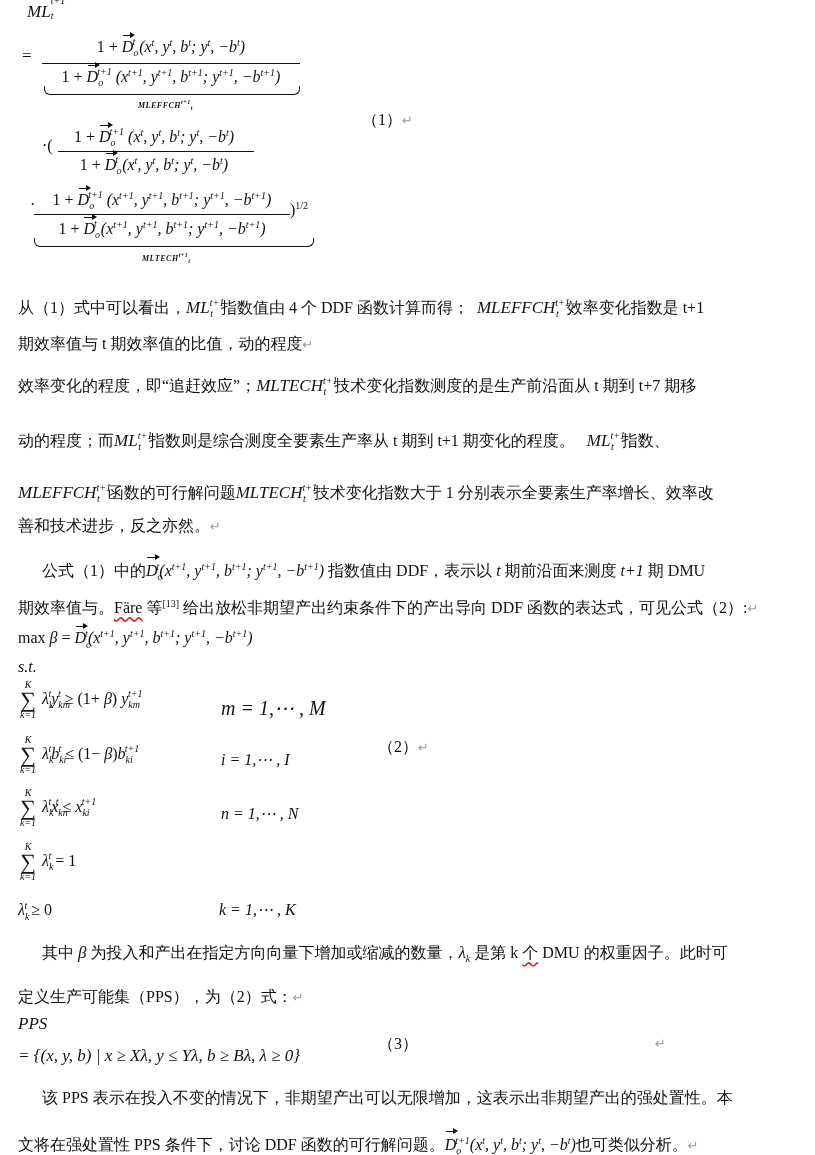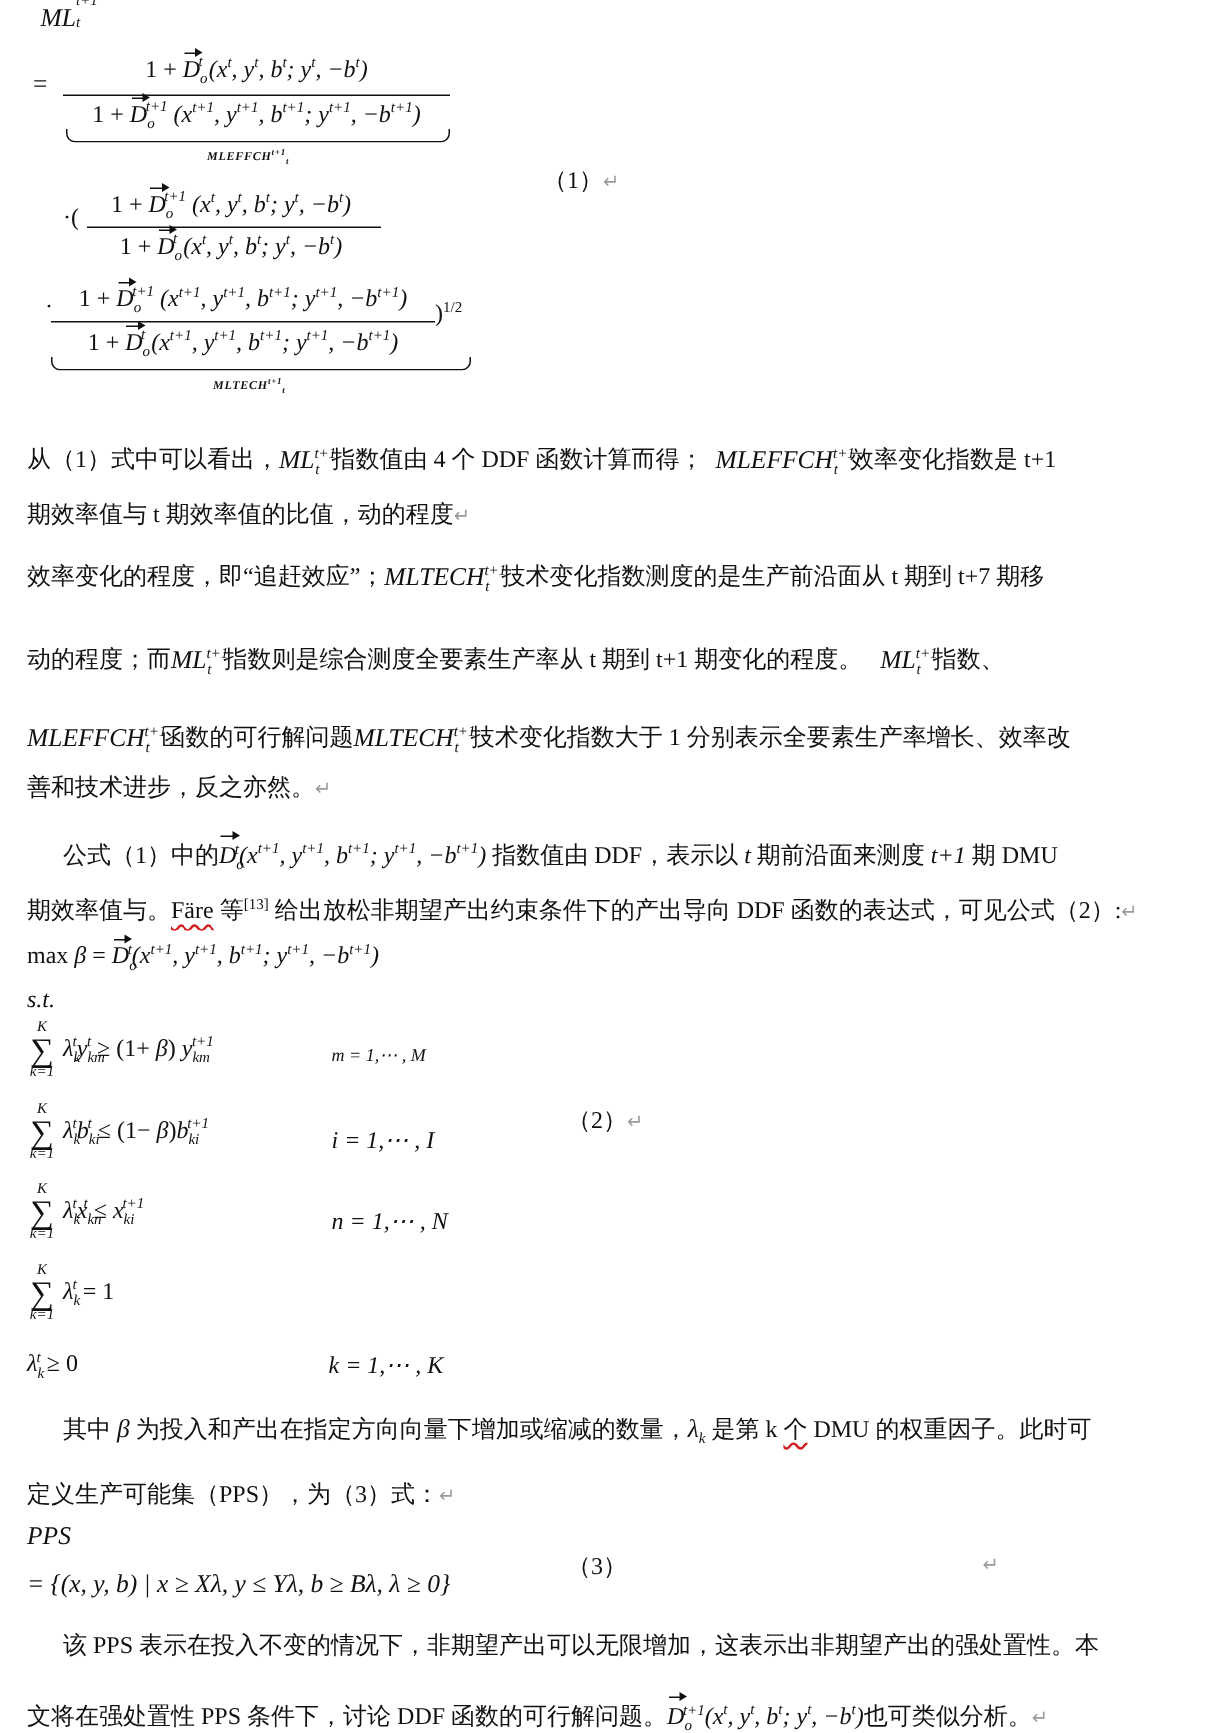--- a/index.html
+++ b/index.html
@@ -120,21 +120,21 @@
 <div>
   <div class="abs m" style="left:18px; top:628px; font-size:16px;">
     <span class="r">max</span> <span>β</span> <span class="r">=</span> <span class="vecD">D</span><sub style="font-size:10px">o</sub><sup style="font-size:10px; margin-left:-6px;">t</sup>(x<sup style="font-size:10px">t+1</sup>, y<sup style="font-size:10px">t+1</sup>, b<sup style="font-size:10px">t+1</sup>; y<sup style="font-size:10px">t+1</sup>, −b<sup style="font-size:10px">t+1</sup>)
   </div>
   <div class="abs m" style="left:18px; top:658px; font-size:16px;">s.t.</div>
 
   <div class="abs m" style="left:18px; top:680px; font-size:16px;">
     <span class="sum"><span class="lim-top">K</span><span class="sig">∑</span><span class="lim-bot">k=1</span></span>
     <span>λ</span><sub style="font-size:10px">k</sub><sup style="font-size:10px; margin-left:-5px;">t</sup>y<sub style="font-size:10px">km</sub><sup style="font-size:10px; margin-left:-12px;">t</sup>&nbsp;<span class="r">≥ (1+</span> β<span class="r">)</span> y<sub style="font-size:10px">km</sub><sup style="font-size:10px; margin-left:-12px;">t+1</sup>
   </div>
-  <div class="abs m" style="left:221px; top:696px; font-size:12px;">m = 1,⋯ , M</div>
+  <div class="abs m" style="left:221px; top:696px; font-size:20px;">m = 1,⋯ , M</div>
 
   <div class="abs m" style="left:18px; top:735px; font-size:16px;">
     <span class="sum"><span class="lim-top">K</span><span class="sig">∑</span><span class="lim-bot">k=1</span></span>
     λ<sub style="font-size:10px">k</sub><sup style="font-size:10px; margin-left:-5px;">t</sup>b<sub style="font-size:10px">ki</sub><sup style="font-size:10px; margin-left:-8px;">t</sup>&nbsp;<span class="r">≤ (1−</span> β<span class="r">)</span>b<sub style="font-size:10px">ki</sub><sup style="font-size:10px; margin-left:-8px;">t+1</sup>
   </div>
   <div class="abs m" style="left:221px; top:750px; font-size:16px;">i = 1,⋯ , I</div>
 
   <div class="abs" style="left:378px; top:737px;">
     <span class="eqnum">（2）</span><span class="ret">↵</span>
   </div>
@@ -154,21 +154,21 @@
     λ<sub style="font-size:10px">k</sub><sup style="font-size:10px; margin-left:-5px;">t</sup>&nbsp;<span class="r">≥ 0</span>
   </div>
   <div class="abs m" style="left:219px; top:900px; font-size:16px;">k = 1,⋯ , K</div>
 </div>
 
 <div>
   <div class="abs para" style="left:42px; top:942px;">
     <span>其中</span> <span class="m" style="font-size:17px;">β</span> <span>为投入和产出在指定方向向量下增加或缩减的数量，</span><span class="m" style="font-size:17px;">λ</span><sub class="m" style="font-size:10px">k</sub> <span>是第 k </span><span class="squiggle">个</span><span> DMU 的权重因子。此时可</span>
   </div>
   <div class="abs para" style="left:18px; top:986px;">
-    <span>定义生产可能集（PPS），为（3）式：</span><span class="ret">↵</span>
+    <span>定义生产可能集（PPS），为（2）式：</span><span class="ret">↵</span>
   </div>
 </div>
 
 <div>
   <div class="abs m" style="left:18px; top:1014px; font-size:17px;">PPS</div>
   <div class="abs m" style="left:18px; top:1046px; font-size:17px;">= {(x, y, b) | x ≥ Xλ, y ≤ Yλ, b ≥ Bλ, λ ≥ 0}</div>
   <div class="abs" style="left:378px; top:1034px;">
     <span class="eqnum">（3）</span>
   </div>
   <div class="abs" style="left:655px; top:1034px;">

